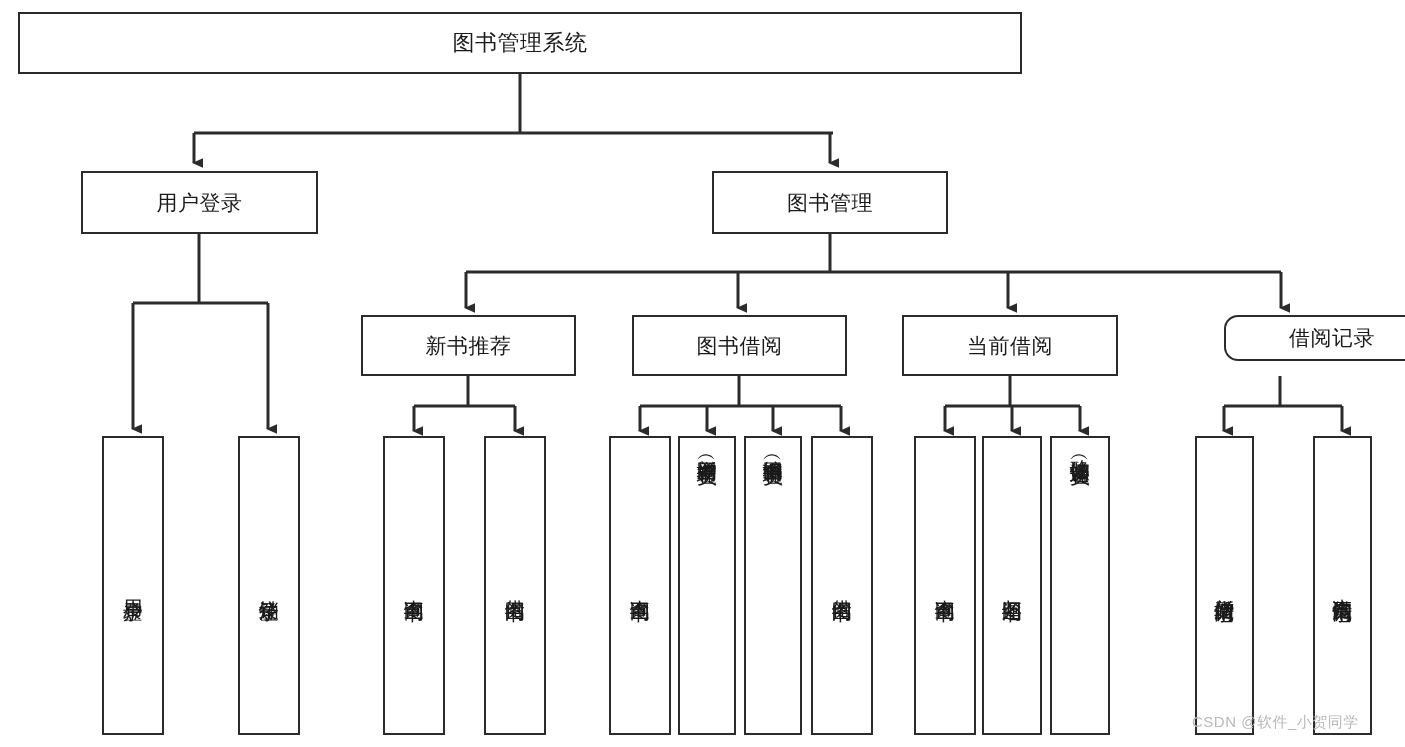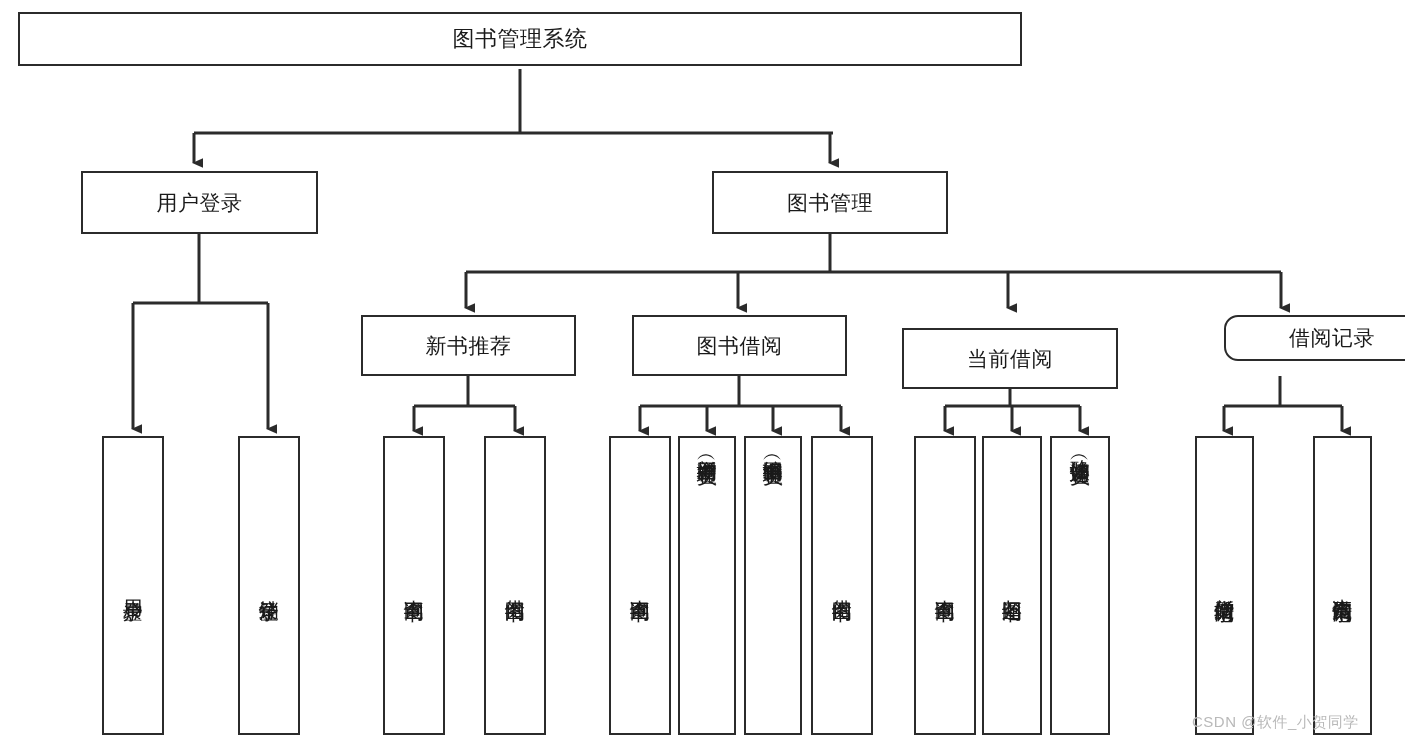--- a/index.html
+++ b/index.html
@@ -112,38 +112,38 @@
       <path d="M1012,406 L1012,431" marker-end="url(#arrow)"></path>
       <path d="M1080,406 L1080,431" marker-end="url(#arrow)"></path>
 
       <path d="M1280,376 L1280,406"></path>
       <path d="M1224,406 L1342,406"></path>
       <path d="M1224,406 L1224,431" marker-end="url(#arrow)"></path>
       <path d="M1342,406 L1342,431" marker-end="url(#arrow)"></path>
     </g>
   </svg>
 
-  <div class="node-box" style="left:18px; top:12px; width:1004px; height:54px;">
+  <div class="node-box" style="left:18px; top:12px; width:1004px; height:62px;">
     <span class="node-label-h root-label">图书管理系统</span>
   </div>
 
   <div class="node-box" style="left:81px; top:171px; width:237px; height:63px;">
     <span class="node-label-h">用户登录</span>
   </div>
   <div class="node-box" style="left:712px; top:171px; width:236px; height:63px;align-items:center;">
     <span class="node-label-h">图书管理</span>
   </div>
 
   <div class="node-box" style="left:632px; top:315px; width:215px; height:61px;">
     <span class="node-label-h">图书借阅</span>
   </div>
   <div class="node-box" style="left:361px; top:315px; width:215px; height:61px;">
     <span class="node-label-h">新书推荐</span>
   </div>
-  <div class="node-box" style="left:902px; top:328px; width:216px; height:61px;">
+  <div class="node-box" style="left:902px; top:315px; width:216px; height:61px;">
     <span class="node-label-h">当前借阅</span>
   </div>
   <div class="node-box" style="left:1224px; top:315px; width:216px; height:46px;border-radius:14px;">
     <span class="node-label-h">借阅记录</span>
   </div>
 
   <div class="node-box" style="left:102px; top:436px; width:62px; height:299px;">
     <span class="node-label-v">用户登录</span>
   </div>
   <div class="node-box" style="left:238px; top:436px; width:62px; height:299px;">

